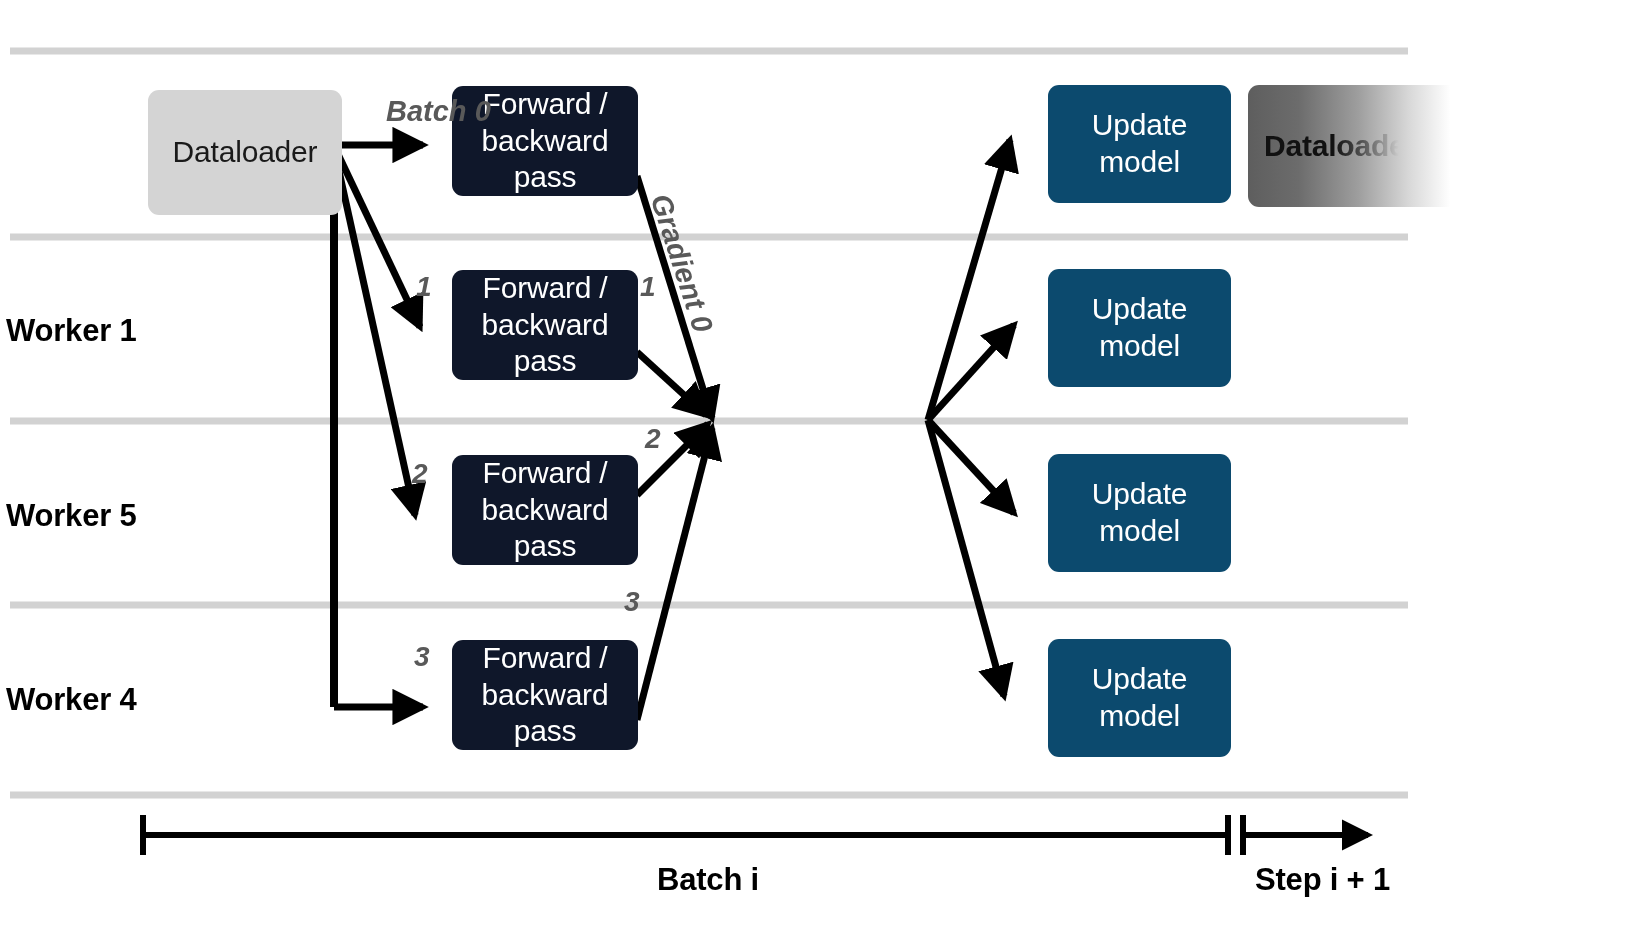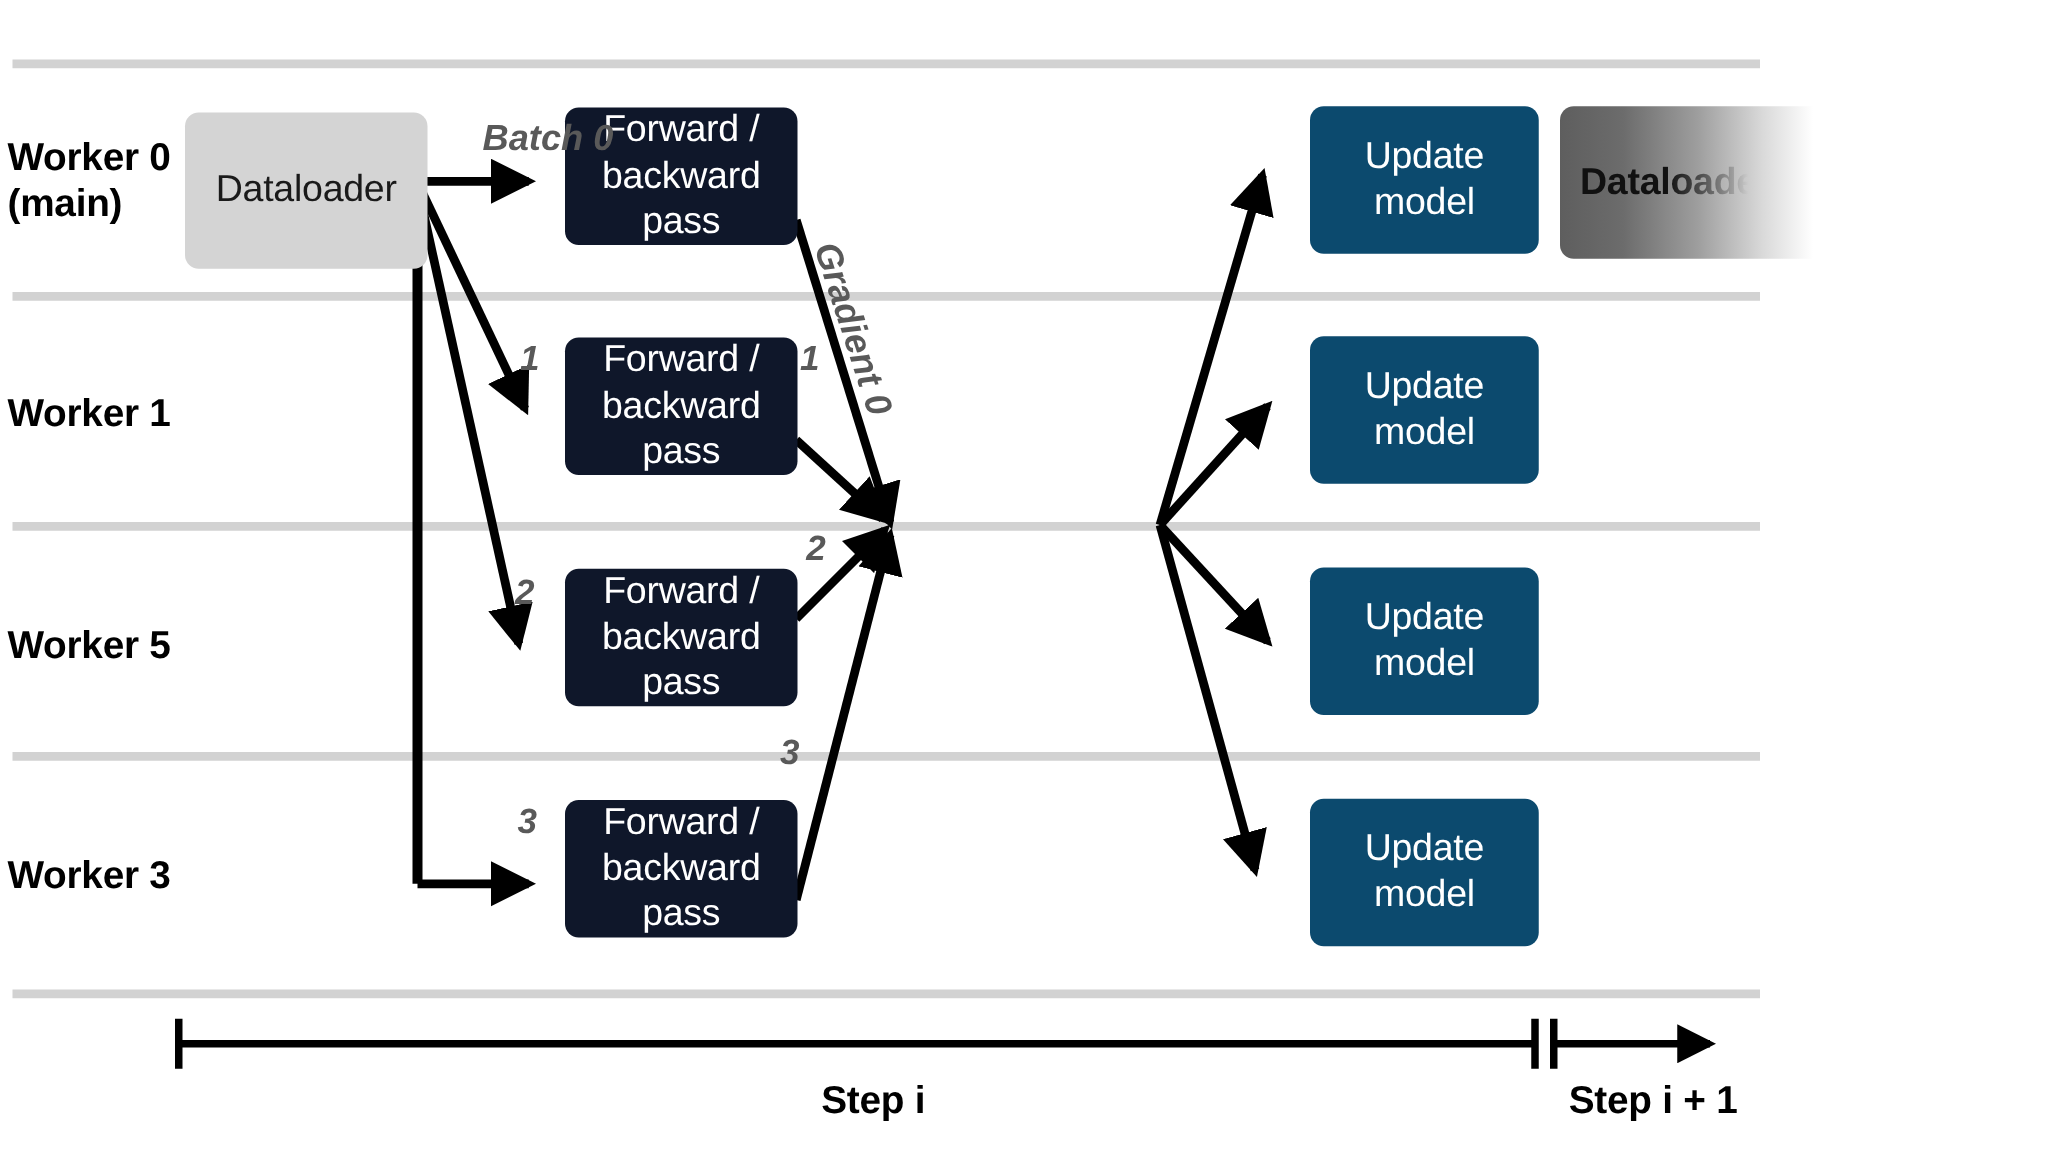--- a/index.html
+++ b/index.html
@@ -164,25 +164,23 @@
 
     <g stroke="#000000" stroke-width="6" fill="none">
       <line x1="143" y1="815" x2="143" y2="855"></line>
       <line x1="143" y1="835" x2="1228" y2="835"></line>
       <line x1="1228" y1="815" x2="1228" y2="855"></line>
       <line x1="1243" y1="815" x2="1243" y2="855"></line>
       <line x1="1243" y1="835" x2="1368" y2="835" marker-end="url(#arrow)"></line>
     </g>
   </svg>
 
-  <div class="row-label" style="left:6px; top:108px;">Worker 0
-(main)</div>
   <div class="row-label" style="left:6px; top:313px;">Worker 1</div>
   <div class="row-label" style="left:6px; top:498px;">Worker 5</div>
-  <div class="row-label" style="left:6px; top:682px;">Worker 3</div>
+  <div class="row-label" style="left:6px; top:682px;">Worker 4</div>
 
   <div class="node node-dataloader" style="left:148px; top:90px; width:194px; height:125px;">Dataloader</div>
 
   <div class="node node-dataloader-fade" style="left:1248px; top:85px; width:230px; height:122px;">
     <span class="fade-text">Dataloader</span>
   </div>
 
   <div class="node node-fb" style="left:452px; top:86px; width:186px; height:110px;">Forward /
 backward pass</div>
   <div class="node node-fb" style="left:452px; top:270px; width:186px; height:110px;">Forward /
@@ -201,16 +199,16 @@
   <div class="edge-label md" style="left:354px; top:95px;margin-left:32px;">Batch 0</div>
   <div class="edge-label sm" style="left:416px; top:271px;">1</div>
   <div class="edge-label sm" style="left:412px; top:458px;">2</div>
   <div class="edge-label sm" style="left:414px; top:641px;">3</div>
 
   <div class="rot-label" style="left:675px; top:190px;">Gradient 0</div>
   <div class="edge-label sm" style="left:640px; top:271px;">1</div>
   <div class="edge-label sm" style="left:645px; top:423px;">2</div>
   <div class="edge-label sm" style="left:624px; top:586px;">3</div>
 
-  <div class="step-caption" style="left:657px; top:862px;">Step i</div>
+  <div class="step-caption" style="left:657px; top:862px;">Batch i</div>
   <div class="step-caption" style="left:1255px; top:862px;">Step i + 1</div>
 
 </div>
 
 </body></html>

